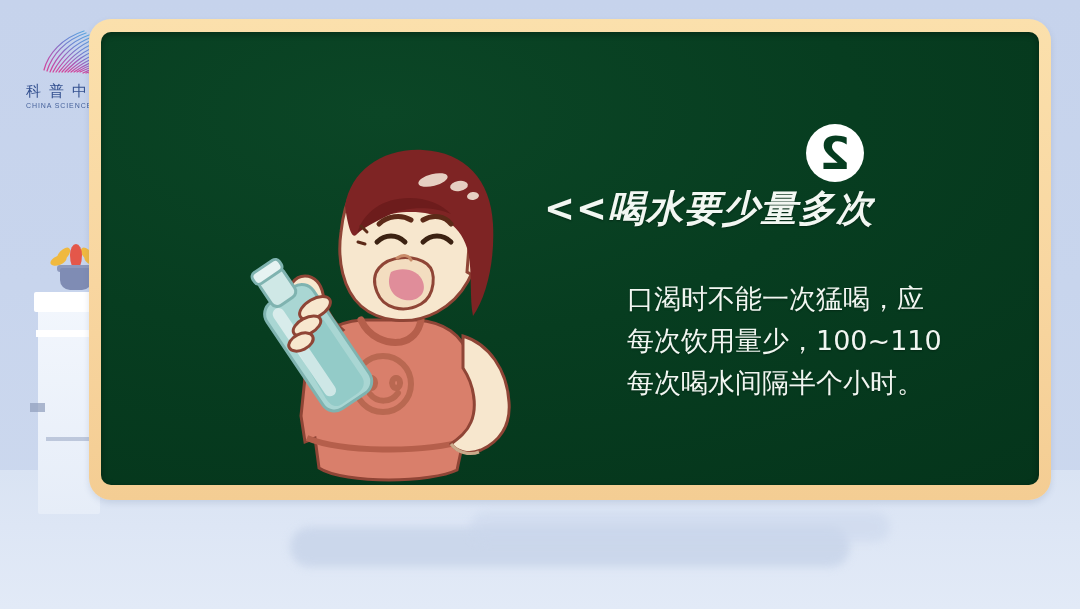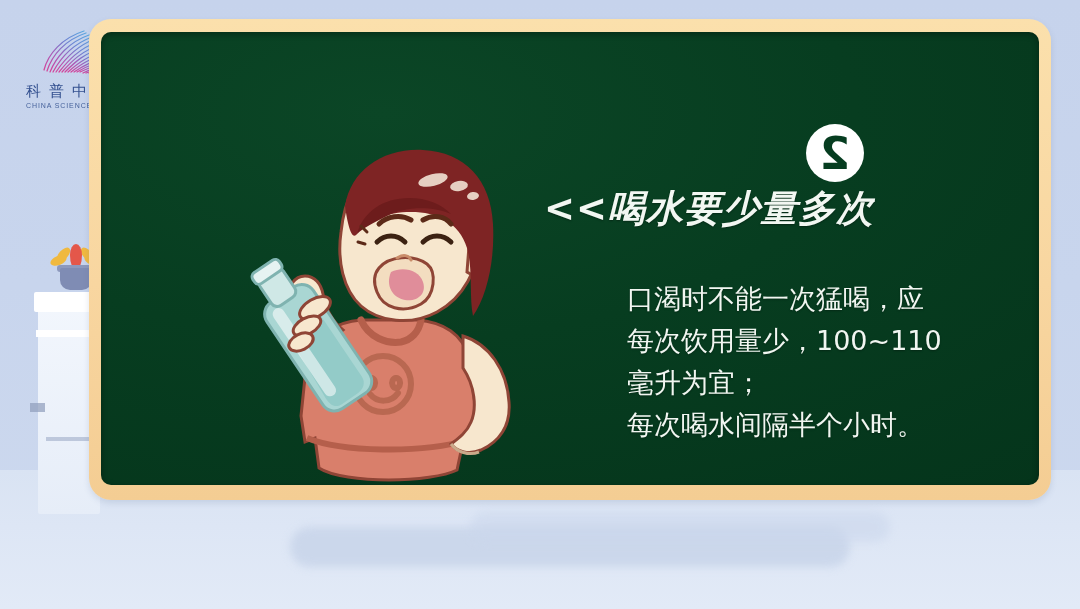--- a/index.html
+++ b/index.html
@@ -354,20 +354,19 @@
           <circle cx="31" cy="31" r="29" fill="#ffffff"></circle>
           <text x="31" y="47" text-anchor="middle" font-family="'DejaVu Sans','Liberation Sans',sans-serif" font-size="44" font-weight="bold" fill="#063d20" transform="rotate(180 31 31) scale(1,-1) translate(0,-62)">2</text>
         </svg>
       </div>
 
       <div class="headline">&lt;&lt;喝水要少量多次</div>
 
       <div class="body-text">
         <span class="ln">口渴时不能一次猛喝，应</span>
         <span class="ln">每次饮用量少，100~110</span>
-        <span class="ln">毫升为宜；</span>
         <span class="ln">每次喝水间隔半个小时。</span>
       </div>
 
     </div>
   </div>
 
 </div>
 
 </body></html>

